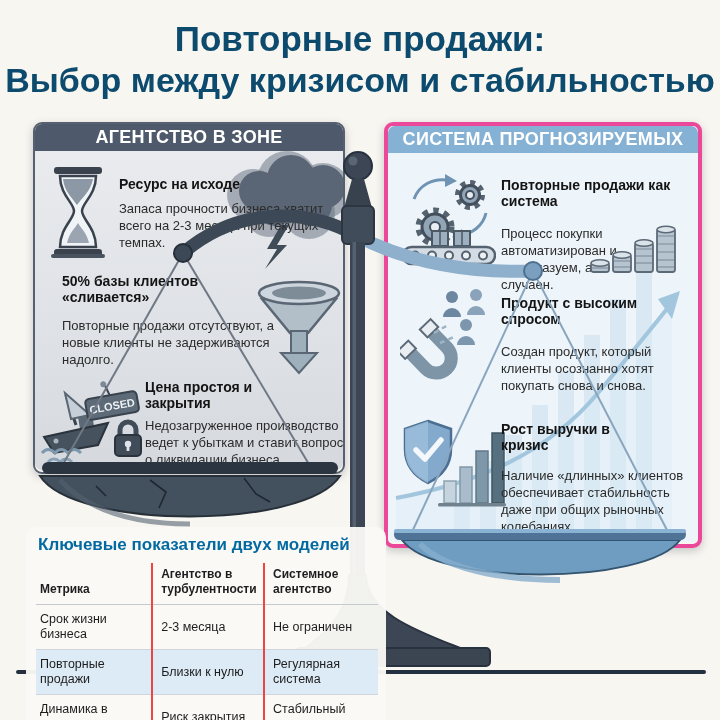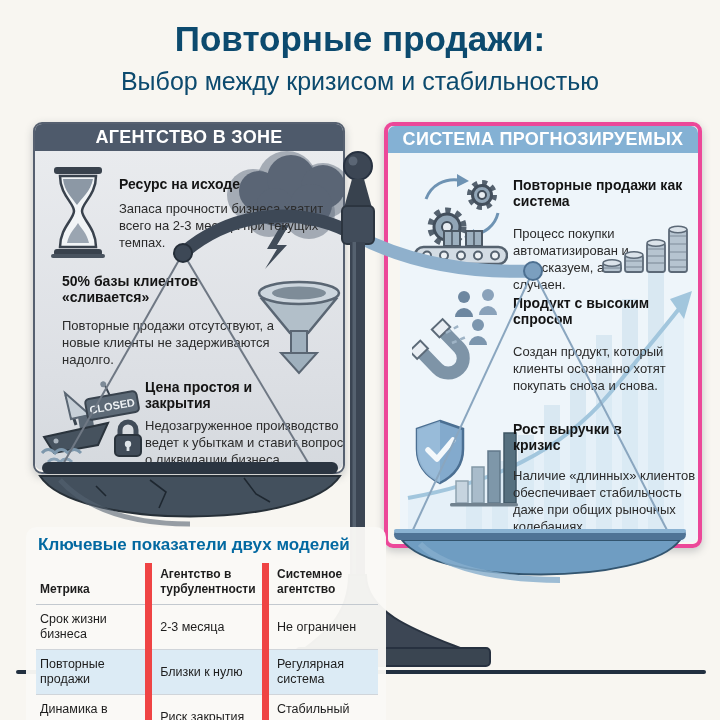--- a/index.html
+++ b/index.html
@@ -2,53 +2,53 @@
 <html><head>
 <meta charset="utf-8">
 <style>
   html,body{margin:0;padding:0;}
   .canvas{position:relative;width:720px;height:720px;background:#f8f6f1;
           font-family:"Liberation Sans",sans-serif;overflow:hidden;}
 
   
   .title-wrap{position:absolute;left:0;top:20px;width:720px;text-align:center;color:#0c4a6e;z-index:1;}
   .t1{font-size:35px;font-weight:bold;line-height:1.1;}
-  .t2{font-size:25px;font-weight:normal;line-height:1.15;margin-top:8px;}
+  .t2{font-size:34px;font-weight:bold;line-height:1.15;margin-top:2px;}
 
   
   .panel{position:absolute;border-radius:9px;z-index:1;box-shadow:0 3px 8px rgba(40,50,65,.25);}
   .panel-header{height:27px;line-height:27px;text-align:center;color:#fff;font-weight:bold;
                 font-size:18px;letter-spacing:.3px;border-radius:7px 7px 0 0;}
   .panel-body{position:relative;overflow:hidden;border-radius:0 0 7px 7px;}
 
   .panel.left{left:33px;top:122px;width:308px;height:348px;border:2px solid #566070;}
   .panel.left .panel-header{background:#4e5a6b;}
   .panel.left .panel-body{height:319px;background:linear-gradient(180deg,#e9ebee 0%,#dcdfe4 70%,#d5d9de 100%);}
 
   .panel.right{left:384px;top:122px;width:310px;height:418px;border:4px solid #ec4899;}
   .panel.right .panel-header{background:#84b1d4;}
-  .panel.right .panel-body{height:389px;background:#eef5fa;margin-left:12px;}
+  .panel.right .panel-body{height:389px;background:#eef5fa;}
 
   .item-h{position:absolute;font-size:14px;font-weight:bold;color:#141414;line-height:1.16;z-index:2;}
   .item-b{position:absolute;font-size:13px;color:#2b2b2b;line-height:1.32;z-index:2;}
   .icon{position:absolute;z-index:2;}
   .wm{position:absolute;left:0;top:0;z-index:0;}
 
   
   .scale-overlay{position:absolute;left:0;top:0;z-index:3;pointer-events:none;}
 
   
   .table-card{position:absolute;left:26px;top:527px;width:342px;z-index:4;
               background:rgba(250,249,246,.96);border-radius:10px;padding:6px 8px 10px 10px;}
   .table-title{font-size:17px;font-weight:bold;color:#0369a1;margin:2px 0 8px 2px;}
   table.metrics{border-collapse:collapse;font-size:12.5px;color:#1d1d1d;}
   table.metrics th{font-weight:bold;text-align:left;vertical-align:bottom;padding:4px 6px 7px 4px;
                    border-bottom:1px solid #c3c9cf;font-size:12px;line-height:1.25;}
   table.metrics td{padding:7px 6px 7px 4px;border-bottom:1px solid #d0d5da;line-height:1.2;font-size:12.5px;}
-  table.metrics th+th, table.metrics td+td{border-left:7px solid #ef4444;padding-left:8px;}
+  table.metrics th+th, table.metrics td+td{border-left:2px solid #ef4444;padding-left:8px;}
   table.metrics .c1{width:116px;} table.metrics .c2{width:96px;} table.metrics .c3{width:106px;}
   tr.hl td{background:#dcebf5;}
   tr:last-child td{border-bottom:none;}
 
   
   .credits{position:absolute;left:596px;top:621px;z-index:4;font-size:14px;color:#868c94;line-height:1.45;}
 </style>
 </head>
 <body>
 

